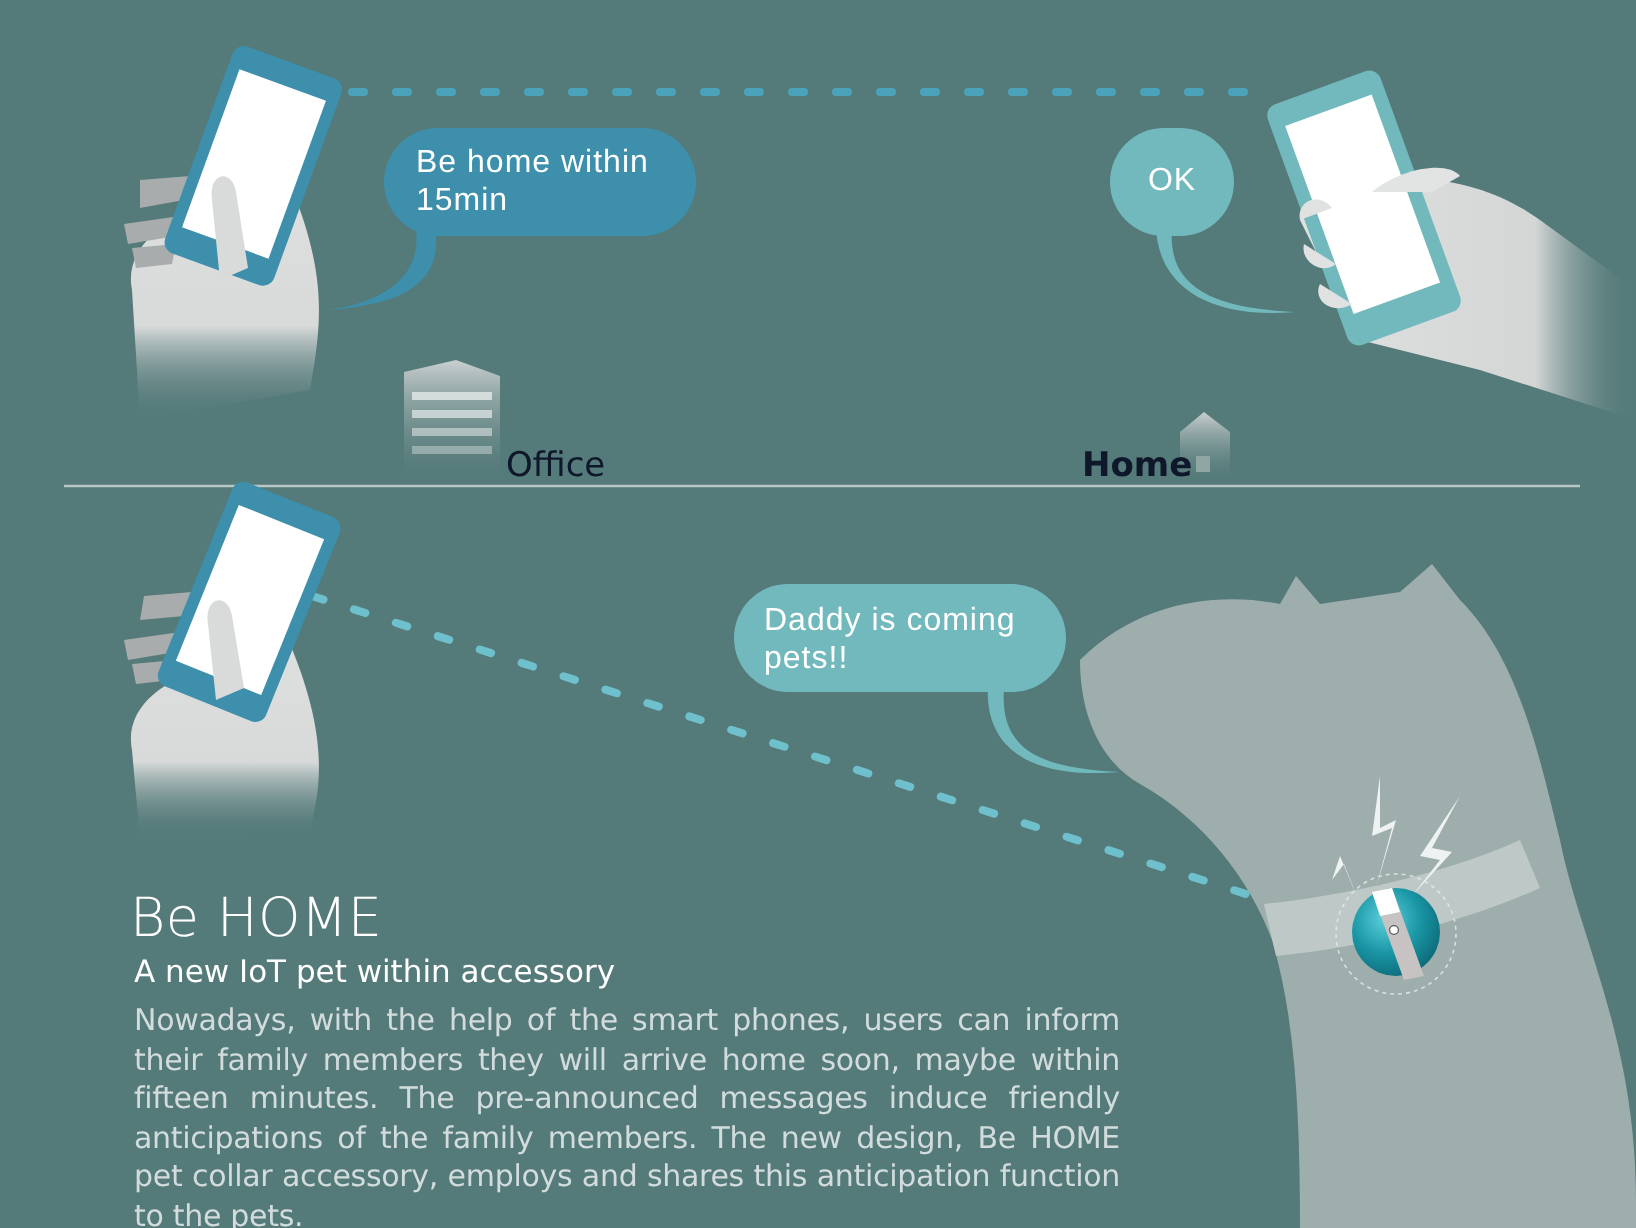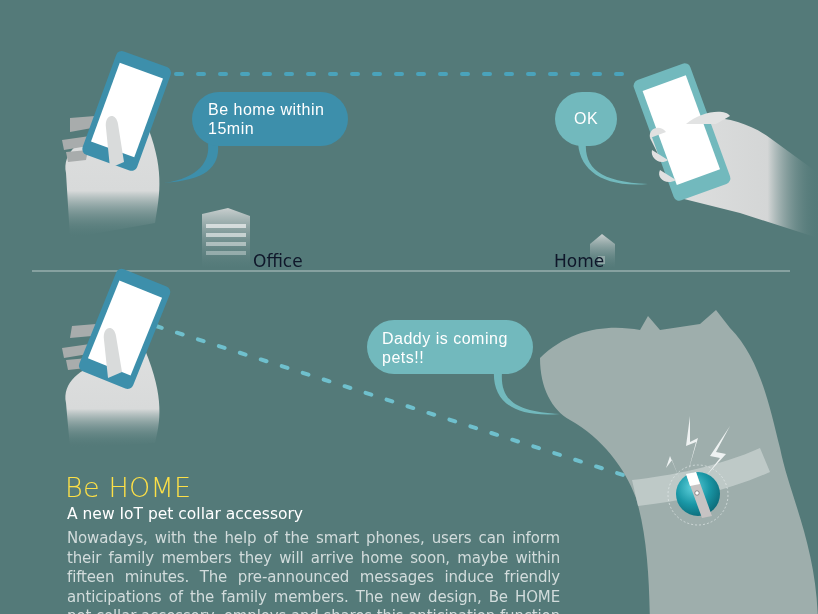--- a/index.html
+++ b/index.html
@@ -1,27 +1,27 @@
 <!DOCTYPE html>
 <html><head>
 <meta charset="utf-8">
 <style>
   html, body { margin: 0; padding: 0; }
   body { width: 818px; height: 614px; overflow: hidden; background: #547a79; position: relative; font-family: "DejaVu Sans", sans-serif; }
-  .canvas { position: absolute; left: 0; top: 0; width: 818px; height: 436px; margin-top: 28px; }
+  .canvas { position: absolute; left: 0; top: 0; width: 818px; height: 436px; }
   .abs { position: absolute; }
   .bubble { position: absolute; color: #ffffff; font-family: "Liberation Sans", sans-serif; font-size: 16px; line-height: 19px; letter-spacing: 0.5px; }
   .bubble-1 { left: 192px; top: 64px; width: 156px; height: 54px; border-radius: 27px; background: #3d8fab; }
   .bubble-1 span { position: absolute; left: 16px; top: 8px; width: 140px; }
   .bubble-2 { left: 555px; top: 64px; width: 62px; height: 54px; border-radius: 31px; background: #72b9bd; }
   .bubble-2 span { position: absolute; left: 0; right: 0; top: 17px; text-align: center; }
   .bubble-3 { left: 367px; top: 292px; width: 166px; height: 54px; border-radius: 27px; background: #72b9bd; }
   .bubble-3 span { position: absolute; left: 15px; top: 9px; width: 150px; }
   .place-label { position: absolute; color: #0f172a; font-family: "DejaVu Sans", sans-serif; font-size: 17px; }
-  .title { position: absolute; left: 65px; top: 444px; color: #fde047; font-family: "DejaVu Sans", sans-serif; font-size: 27px; font-weight: 300; letter-spacing: 0.2px; }
+  .title { position: absolute; left: 65px; top: 444px; color: #ffffff; font-family: "DejaVu Sans", sans-serif; font-size: 27px; font-weight: 300; letter-spacing: 0.2px; }
   .subtitle { position: absolute; left: 67px; top: 477px; color: #ffffff; font-family: "DejaVu Sans", sans-serif; font-size: 15.5px; }
   .desc { position: absolute; left: 67px; top: 501px; width: 493px; color: #d2dcdc; font-family: "DejaVu Sans", sans-serif; font-size: 15px; line-height: 19.5px; text-align: justify; letter-spacing: -0.15px; }
 </style>
 </head>
 <body>
 
 <div class="canvas">
 
   <svg class="abs" style="left:0;top:0" width="818" height="614" viewBox="0 0 818 614">
     <defs>
@@ -130,18 +130,18 @@
     <span>Be home within 15min</span>
   </div>
   <div class="bubble bubble-2">
     <span>OK</span>
   </div>
   <div class="bubble bubble-3">
     <span>Daddy is coming pets!!</span>
   </div>
 
   <div class="place-label" style="left:253px; top:223px;">Office</div>
-  <div class="place-label" style="left:554px; top:223px;">Home</div>
+  <div class="place-label" style="left:541px; top:223px;font-weight:bold;">Home</div>
 
   <div class="title">Be HOME</div>
-  <div class="subtitle">A new IoT pet collar accessory</div>
+  <div class="subtitle">A new IoT pet within accessory</div>
   <div class="desc">Nowadays, with the help of the smart phones, users can inform their family members they will arrive home soon, maybe within fifteen minutes. The pre-announced messages induce friendly anticipations of the family members. The new design, Be HOME pet collar accessory, employs and shares this anticipation function to the pets.</div>
 </div>
 
 </body></html>

